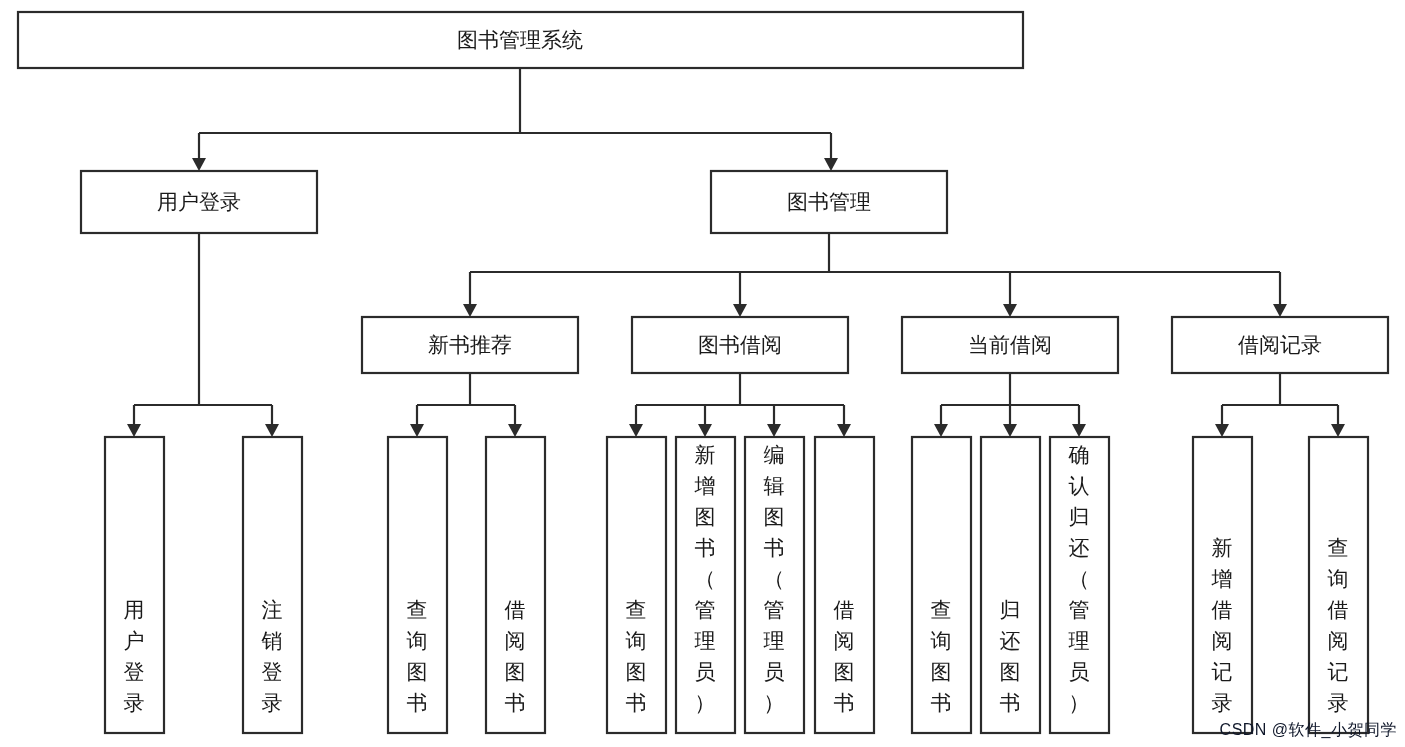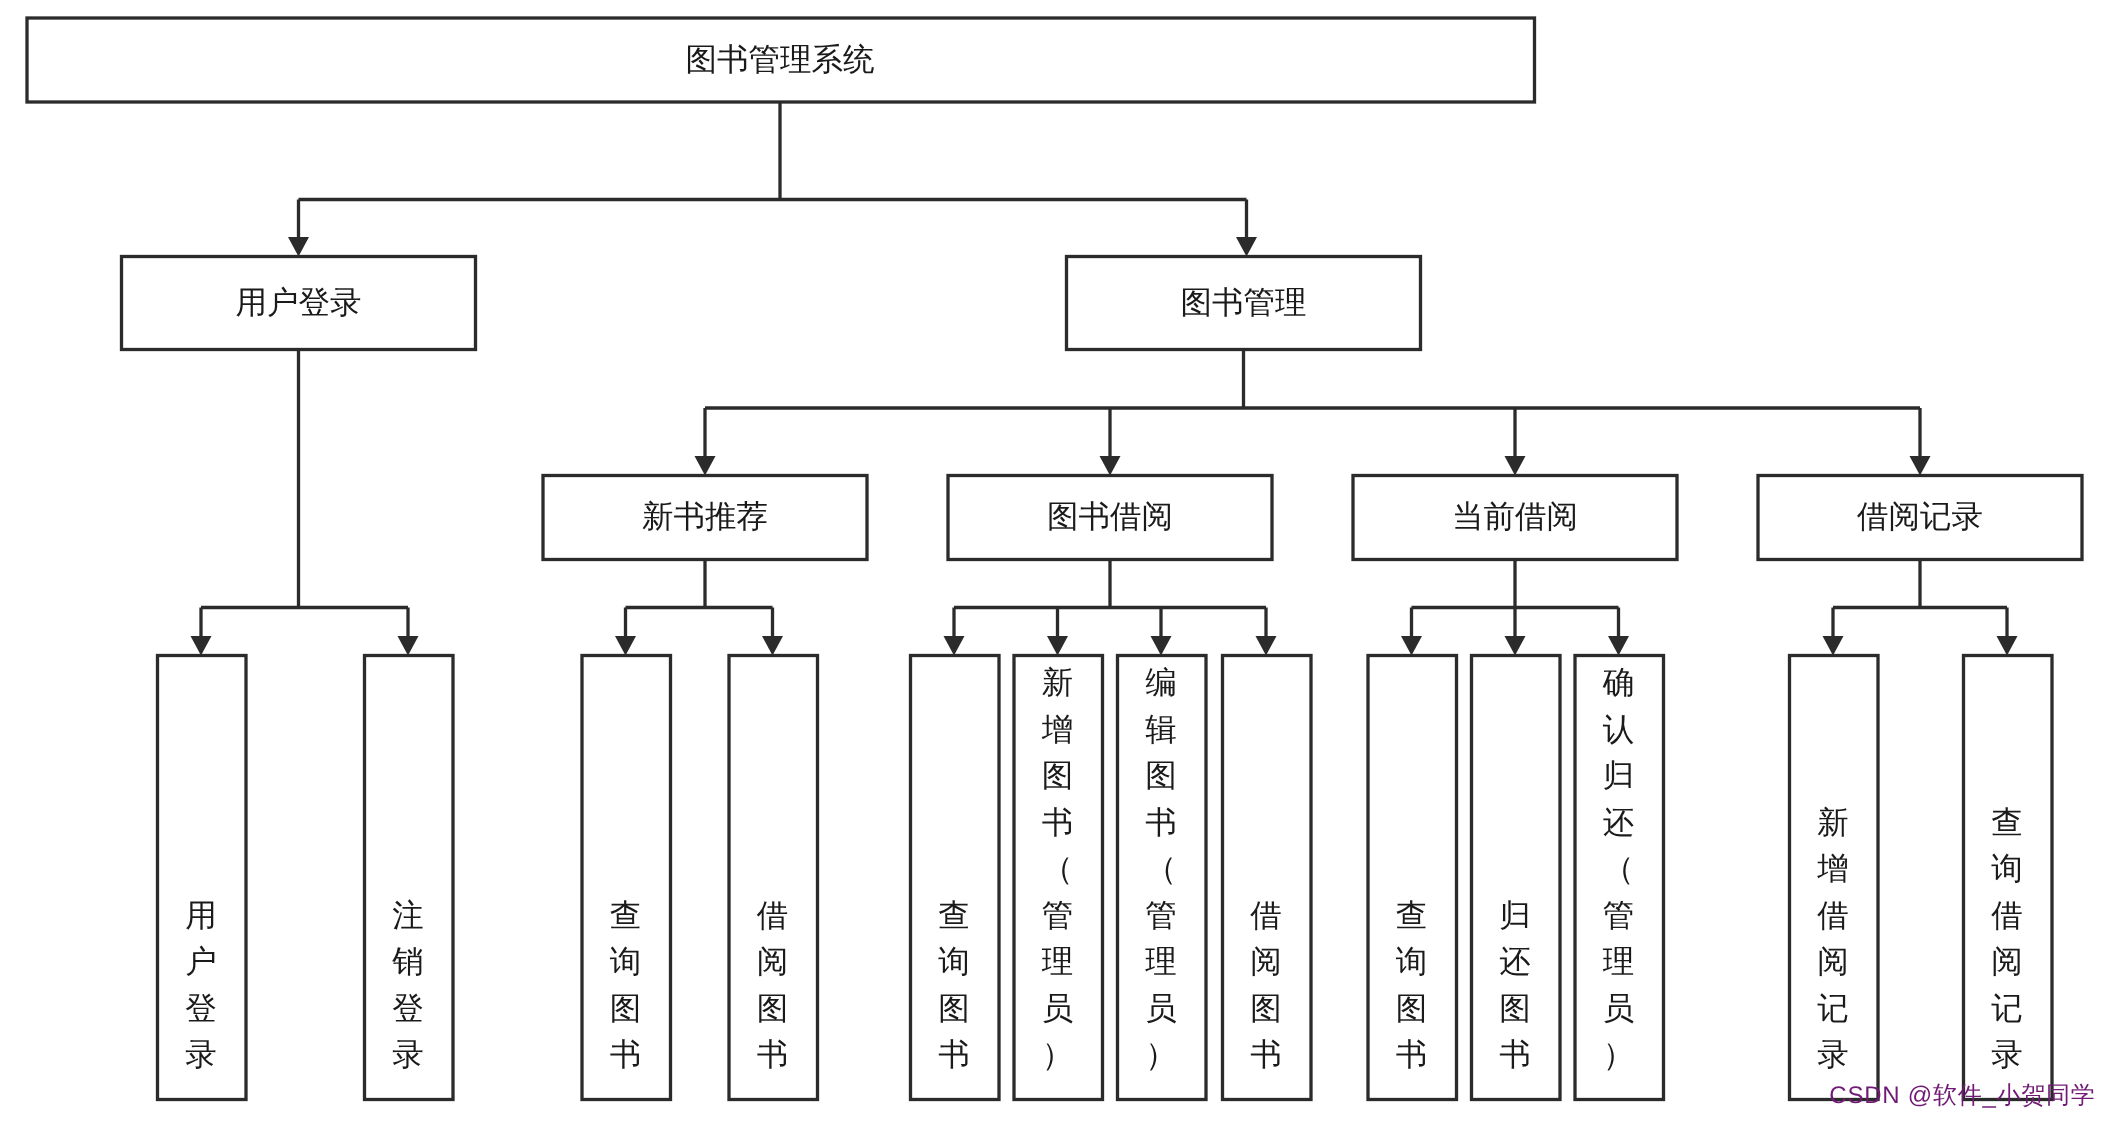--- a/index.html
+++ b/index.html
@@ -52,21 +52,21 @@
     font-size: 21px;
     fill: #1a1a1a;
     text-anchor: middle;
   }
   .watermark {
     position: absolute;
     right: 8px;
     bottom: 6px;
     font-family: "Liberation Sans", "DejaVu Sans", sans-serif;
     font-size: 16px;
-    color: #701a75;
+    color: #0f172a;
     letter-spacing: 0.5px;
     white-space: nowrap;
     user-select: none;
   }
 </style>
 </head>
 <body>
 
 <div id="diagram-root">
 

